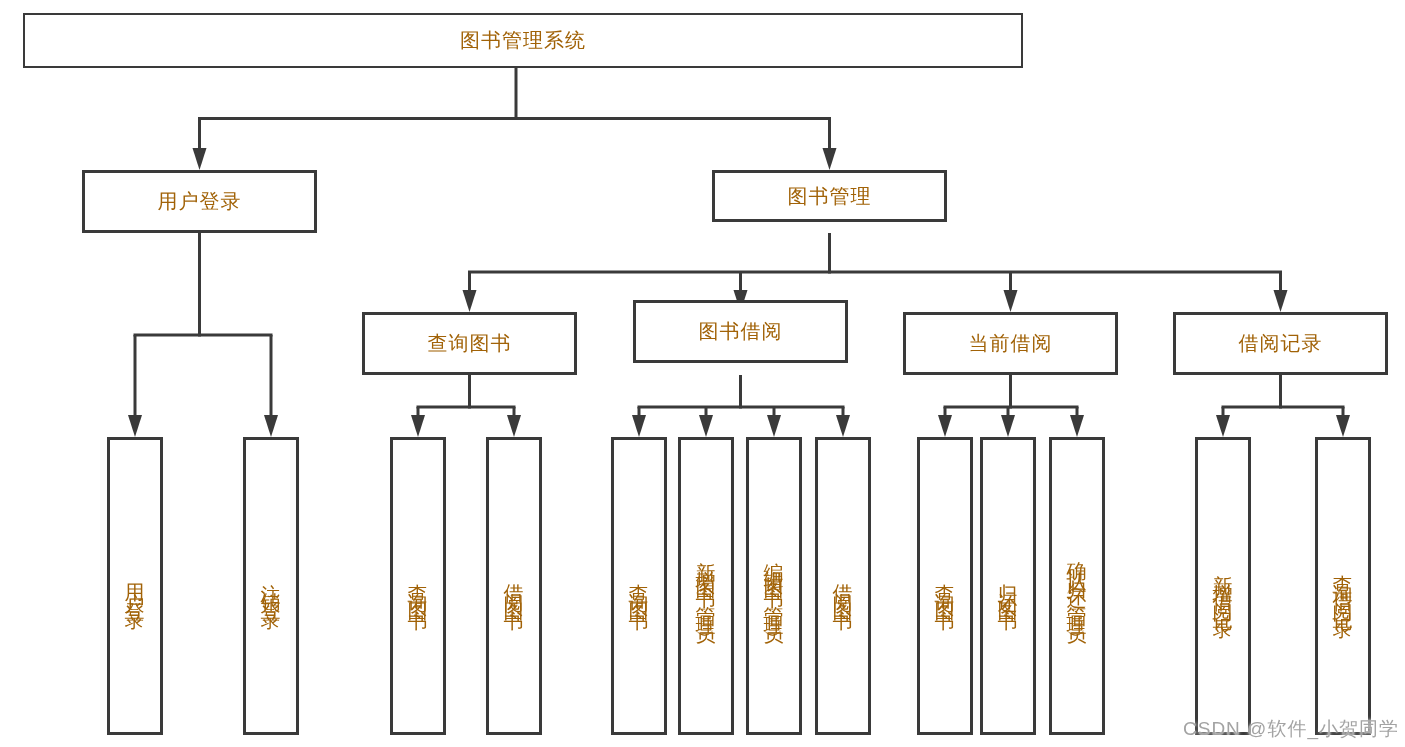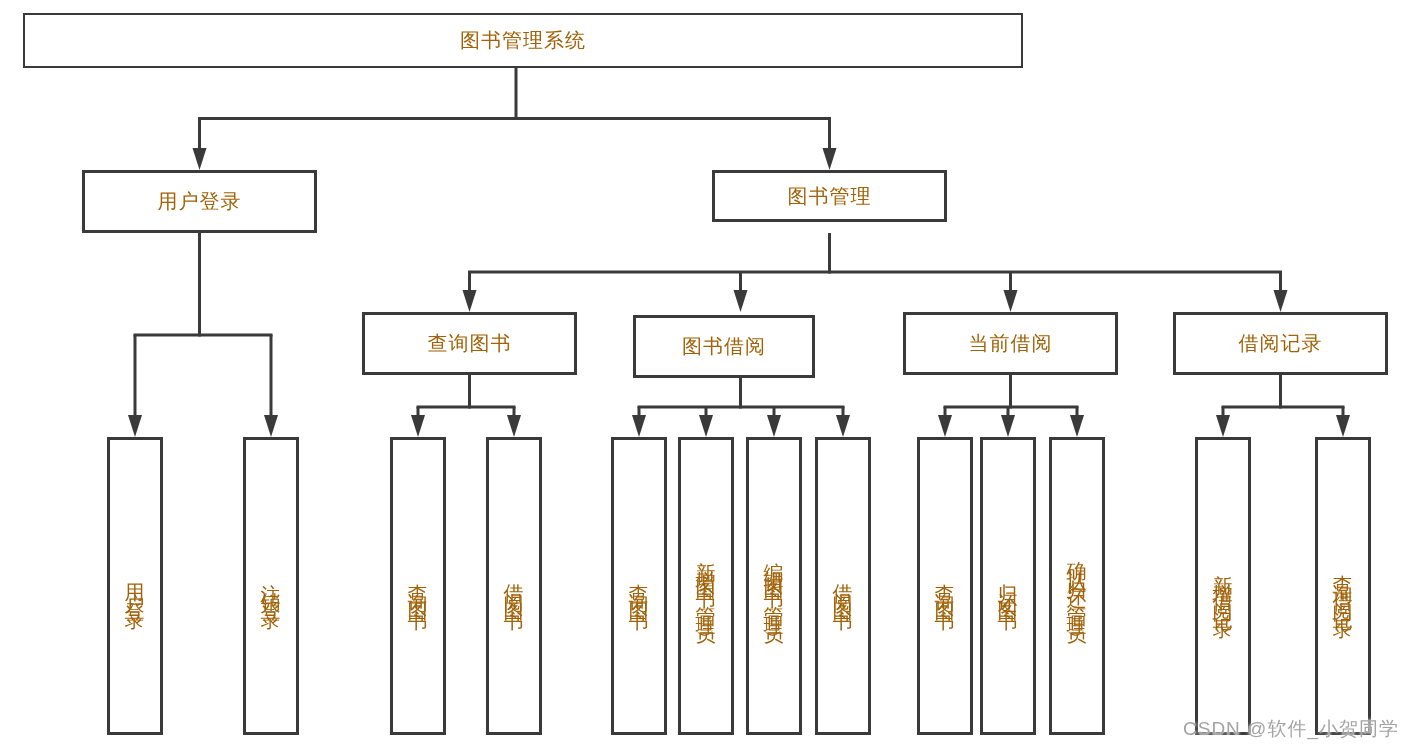--- a/index.html
+++ b/index.html
@@ -99,21 +99,21 @@
   <div class="box" style="left:82px; top:170px; width:235px; height:63px;">
     <span>用户登录</span>
   </div>
   <div class="box" style="left:712px; top:170px; width:235px; height:52px;">
     <span>图书管理</span>
   </div>
 
   <div class="box" style="left:362px; top:312px; width:215px; height:63px;">
     <span>查询图书</span>
   </div>
-  <div class="box" style="left:633px; top:315px; width:182px; height:63px;">
+  <div class="box" style="left:633px; top:300px; width:215px; height:63px;">
     <span>图书借阅</span>
   </div>
   <div class="box" style="left:903px; top:312px; width:215px; height:63px;">
     <span>当前借阅</span>
   </div>
   <div class="box" style="left:1173px; top:312px; width:215px; height:63px;">
     <span>借阅记录</span>
   </div>
 
   <div class="box vbox" style="left:107px; top:437px; width:56px; height:298px;">

